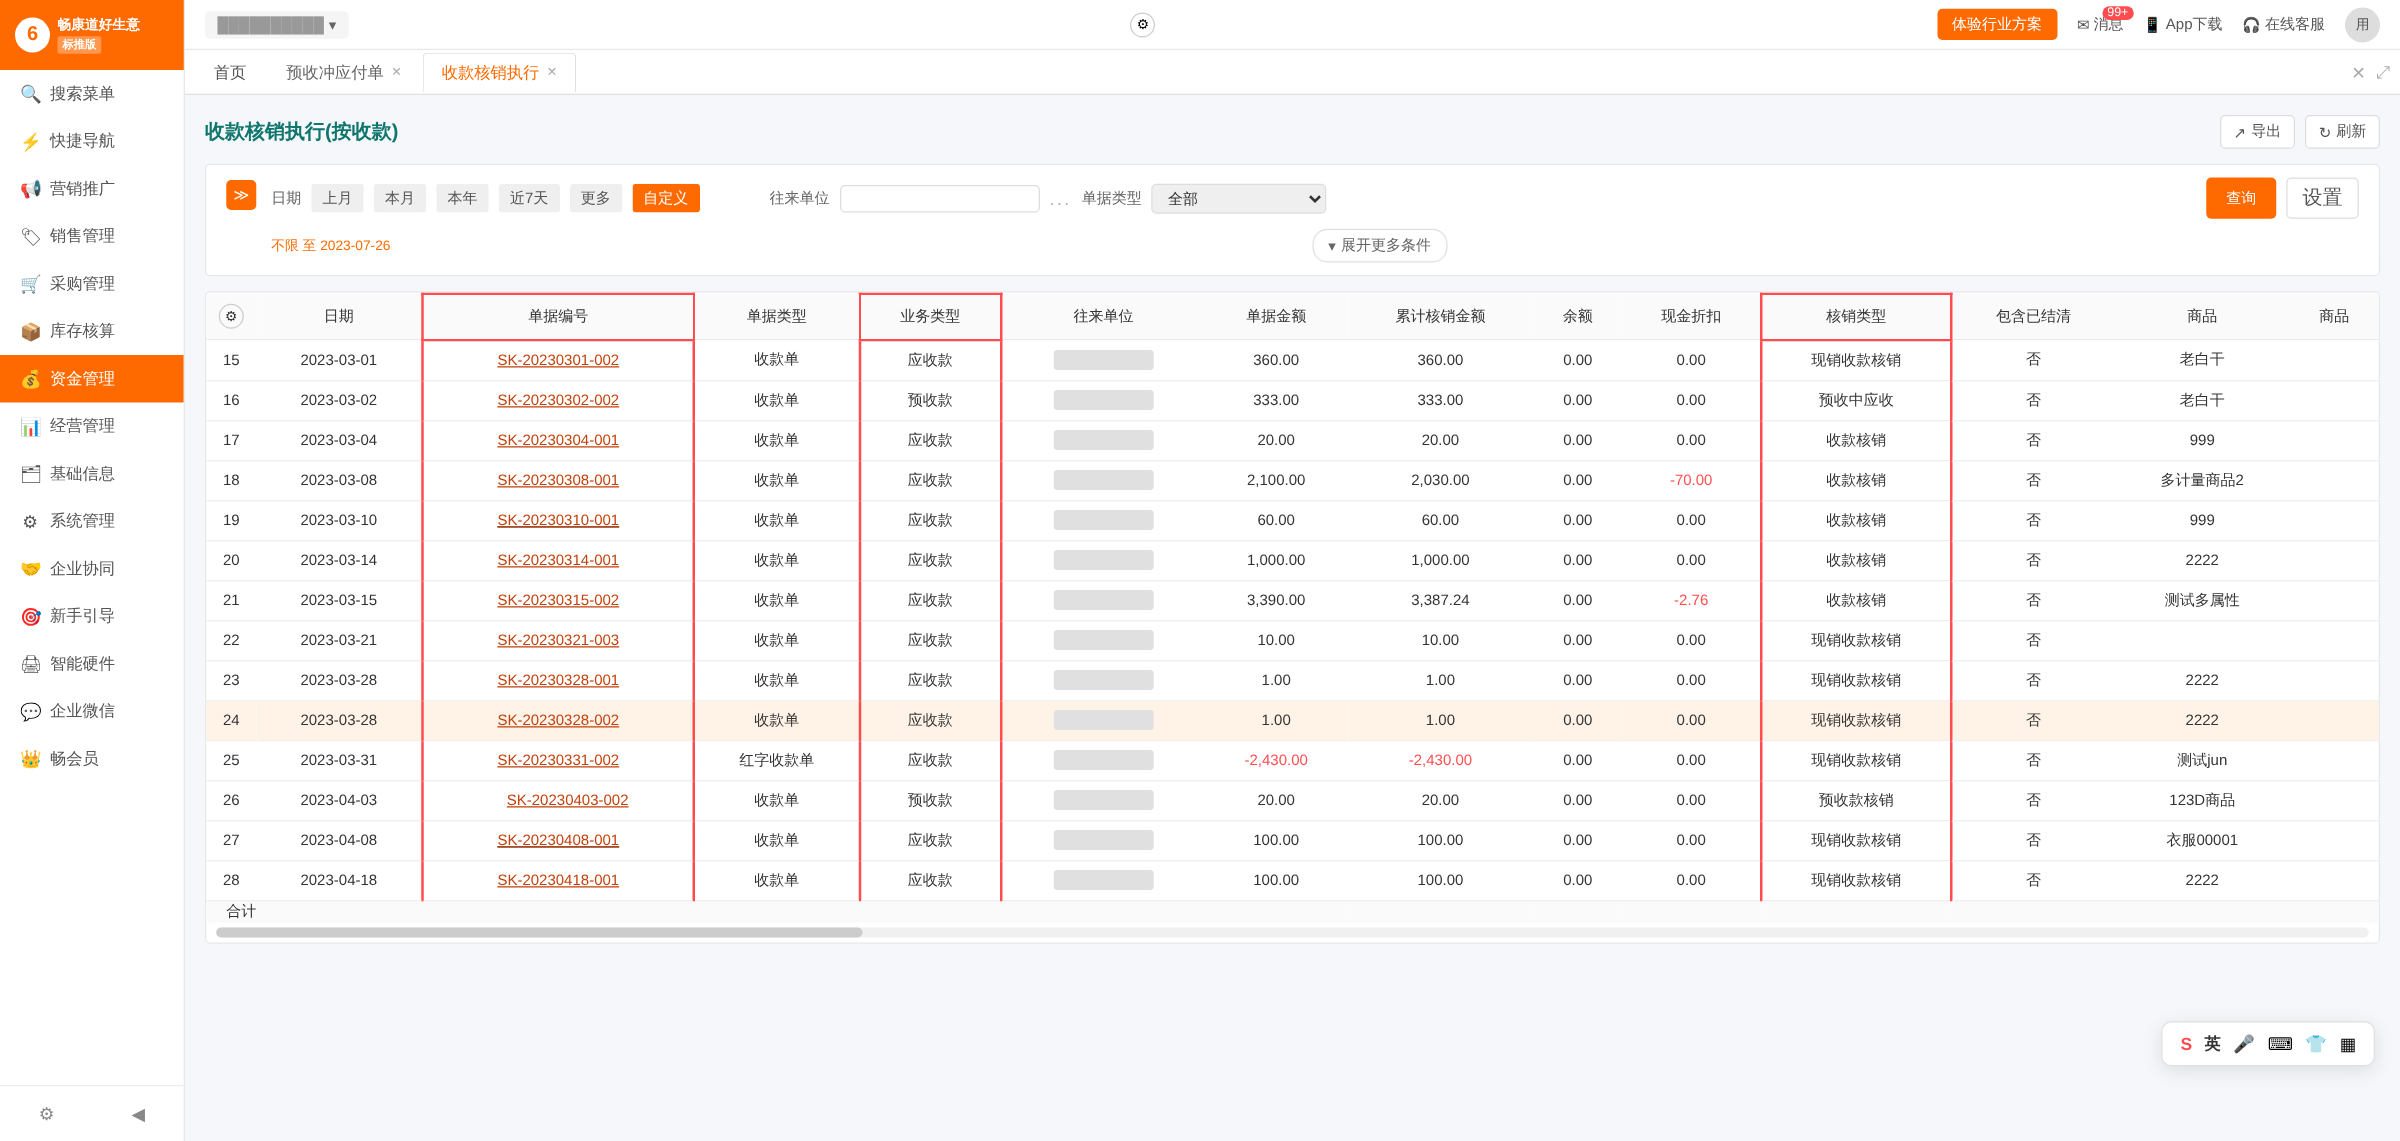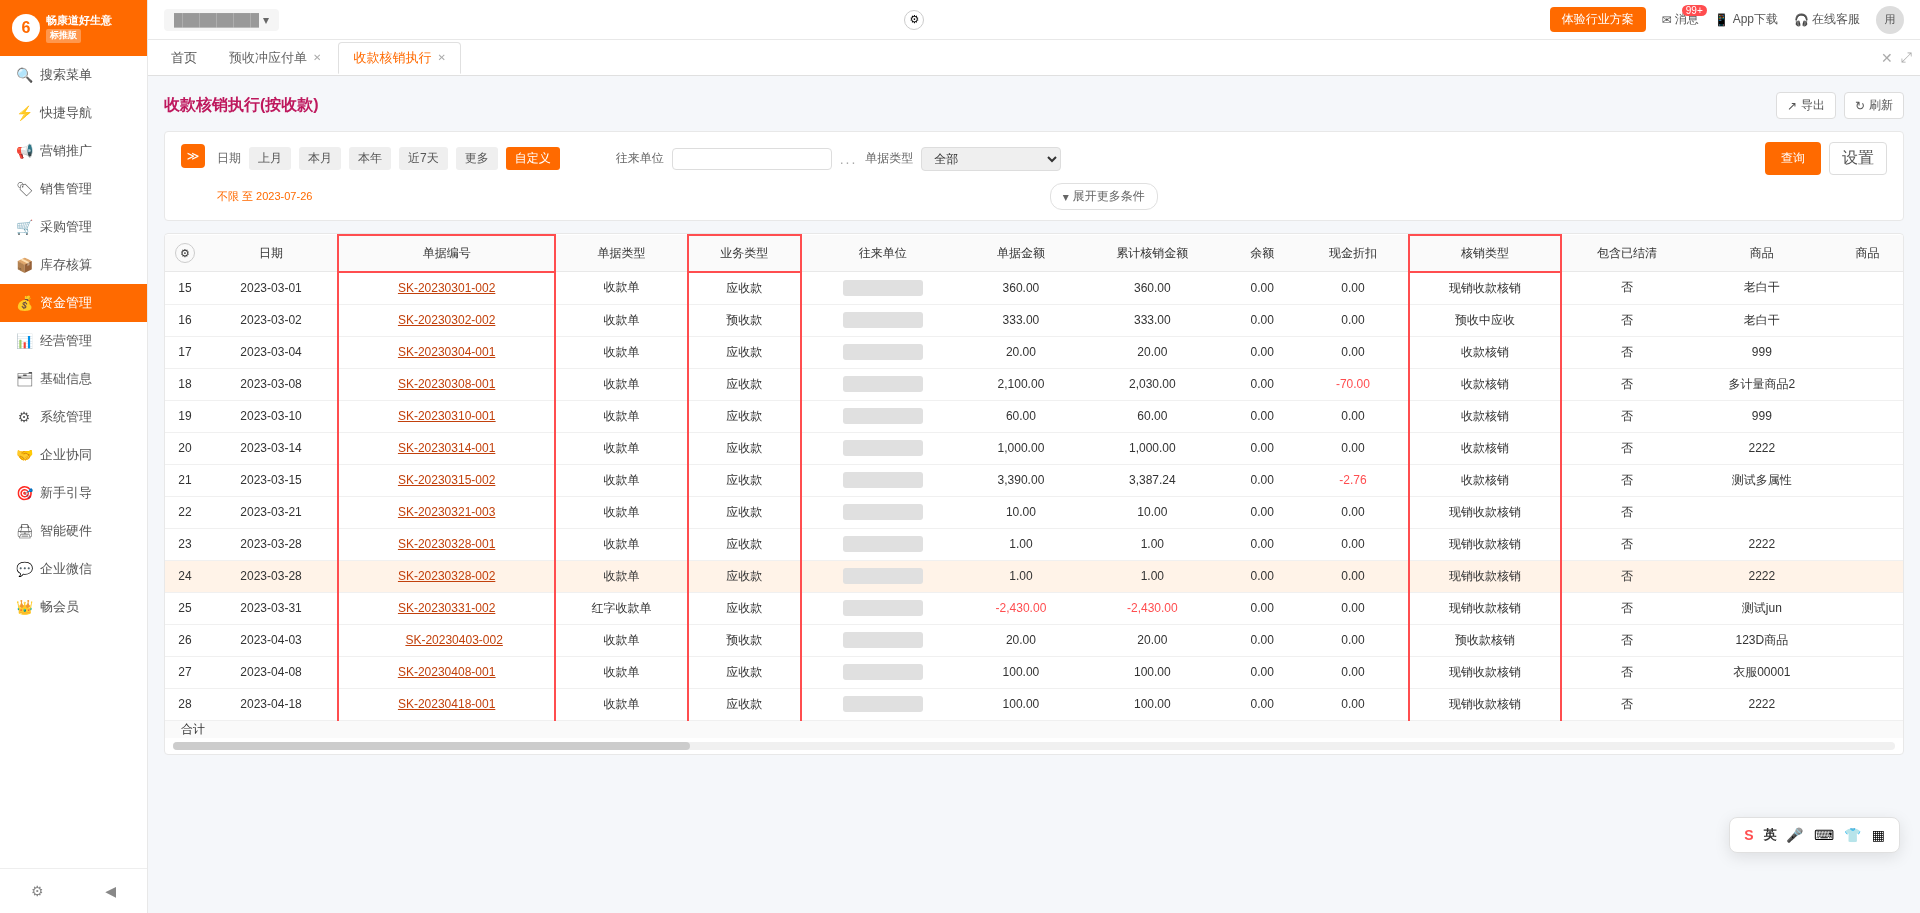--- a/index.html
+++ b/index.html
@@ -115,21 +115,21 @@
     .tab-bar-right { margin-left: auto; display: flex; align-items: center; gap: 8px; color: #aaa; font-size: 14px; }
 
     
     .page-content { flex: 1; overflow: auto; padding: 16px; background: #f5f7fa; }
 
     
     .page-title-bar {
       display: flex; align-items: center; justify-content: space-between;
       margin-bottom: 12px;
     }
-    .page-title { font-size: 16px; font-weight: bold; color: #be185d; }
+    .page-title { font-size: 16px; font-weight: bold; color: #0f766e; }
     .title-actions { display: flex; gap: 8px; }
     .action-btn {
       display: flex; align-items: center; gap: 4px;
       padding: 4px 10px; border: 1px solid #ddd; background: #fff;
       border-radius: 4px; cursor: pointer; font-size: 12px; color: #555;
     }
 
     
     .filter-bar {
       background: #fff;

